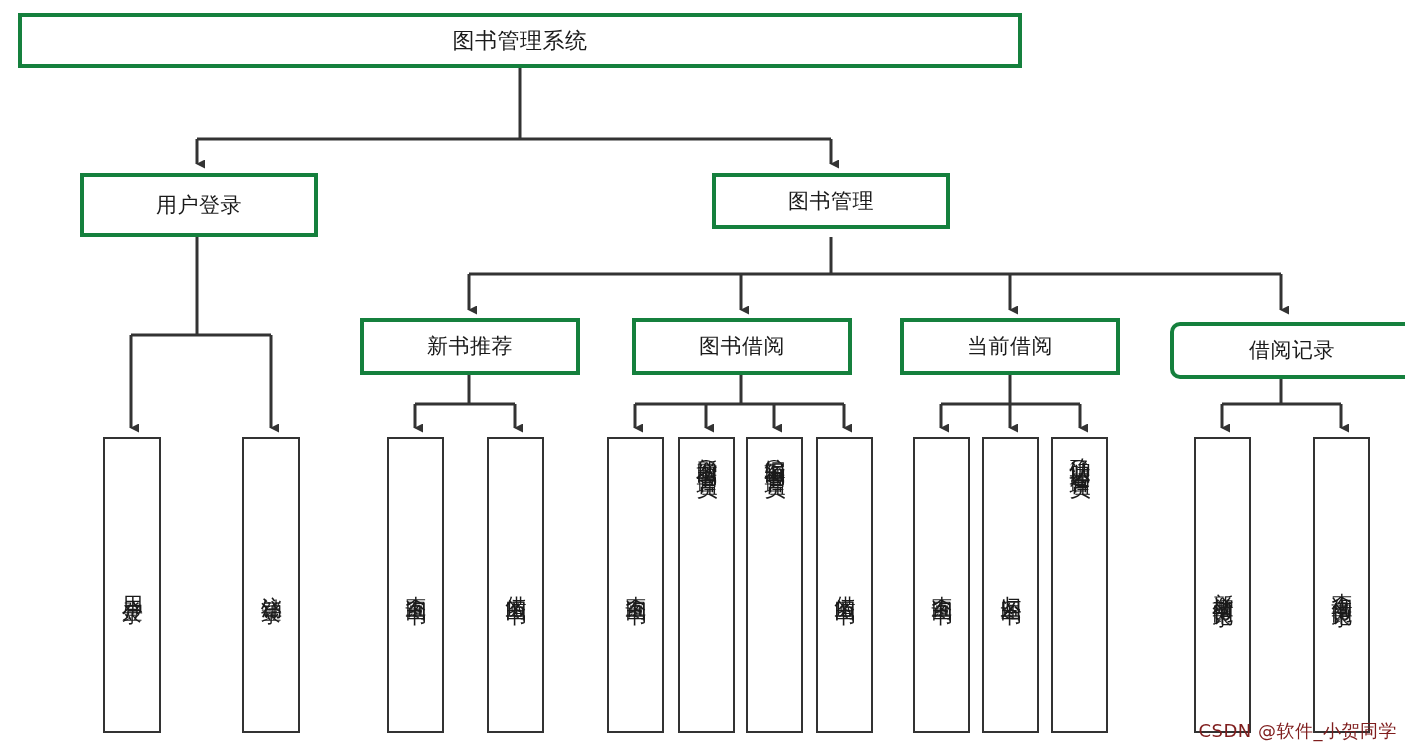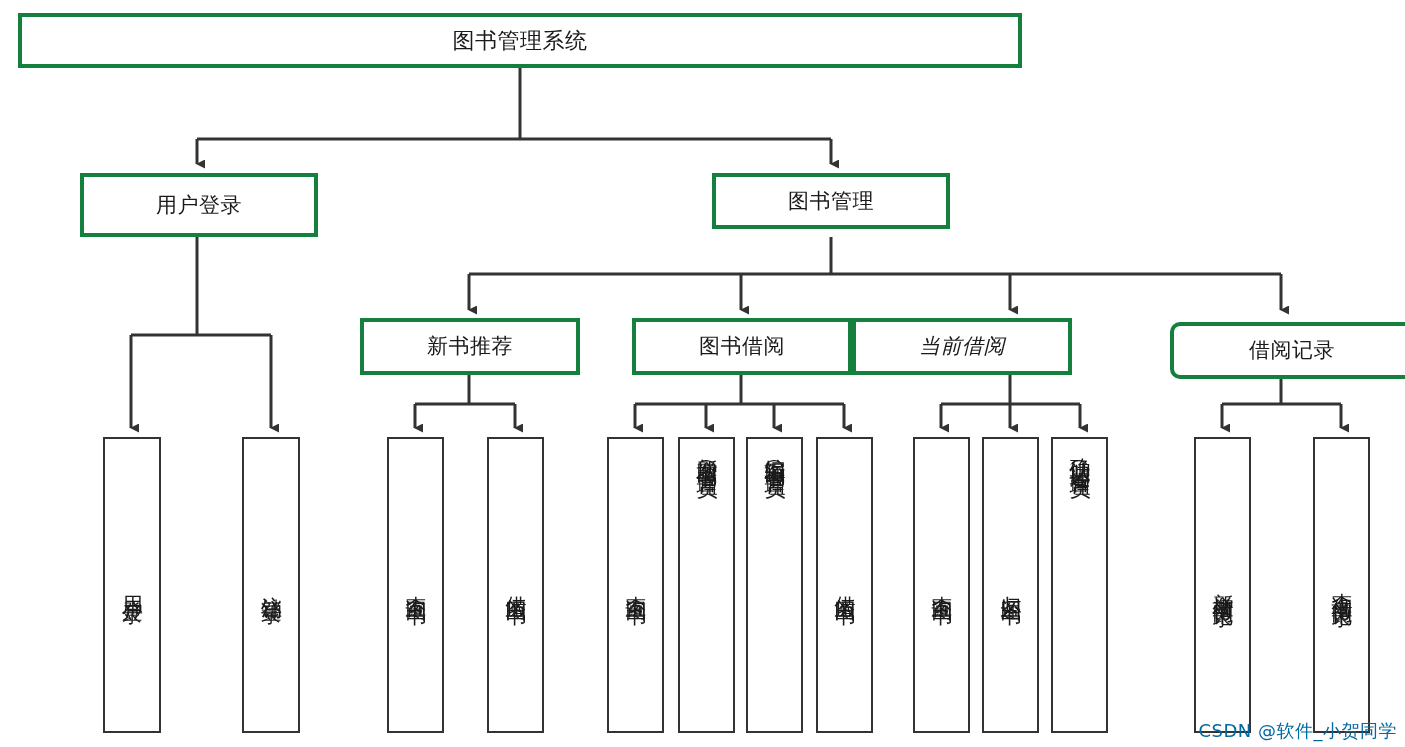--- a/index.html
+++ b/index.html
@@ -69,21 +69,21 @@
     line-height: 1;
     white-space: nowrap;
     text-align: center;
     user-select: none;
     padding: 2px 0;
   }
   .watermark {
     position: absolute;
     right: 8px;
     bottom: 4px;
-    color: #0369a1;
+    color: #7f1d1d;
     font-size: 18px;
     letter-spacing: 0.5px;
     user-select: none;
     white-space: nowrap;
   }
 </style>
 </head>
 <body>
 
 <div id="diagram-root">
@@ -163,21 +163,21 @@
   </div>
 
   <div class="node-box node-mid" style="left:360px; top:318px; width:220px; height:57px;">
     <span class="node-label">新书推荐</span>
   </div>
 
   <div class="node-box node-mid" style="left:632px; top:318px; width:220px; height:57px;justify-content:center;">
     <span class="node-label">图书借阅</span>
   </div>
 
-  <div class="node-box node-mid" style="left:852px; top:318px; width:220px; height:57px;font-style:italic;">
+  <div class="node-box node-mid" style="left:900px; top:318px; width:220px; height:57px;">
     <span class="node-label">当前借阅</span>
   </div>
 
   <div class="node-box node-mid" style="left:1170px; top:322px; width:244px; height:57px;border-radius:10px;">
     <span class="node-label">借阅记录</span>
   </div>
 
   <div class="leaf-box" style="left:103px; top:437px; width:58px; height:296px;">
     <span class="leaf-label">用户登录</span>
   </div>

